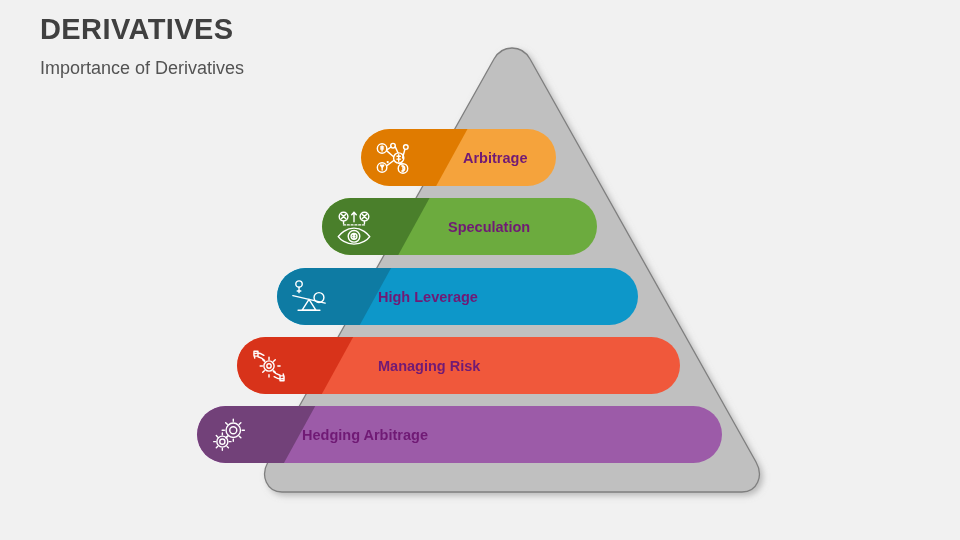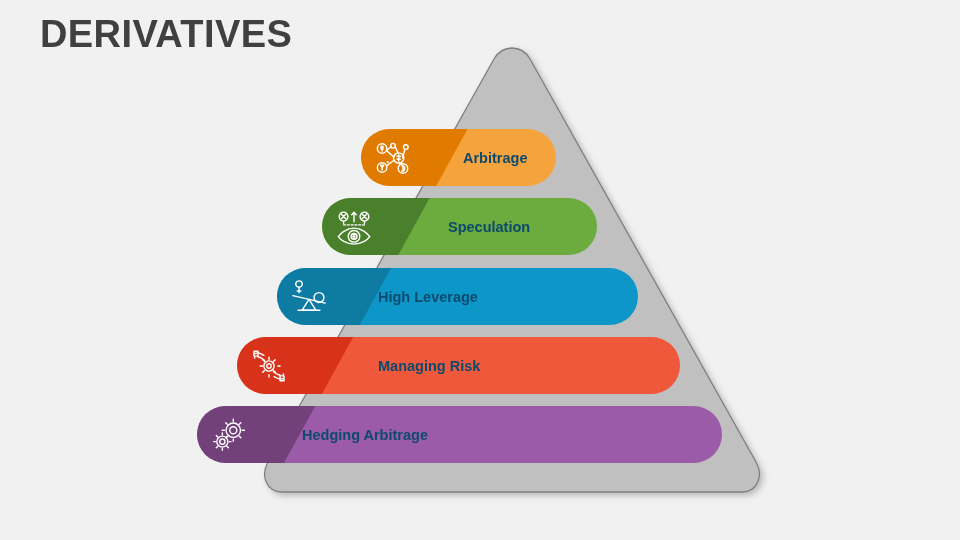--- a/index.html
+++ b/index.html
@@ -17,21 +17,21 @@
   #slide {
     position: absolute;
     inset: 0;
     width: 960px;
     height: 540px;
   }
 
   
   #header { position: absolute; left: 40px; top: 14px; }
   #title {
-    font-size: 38px;
+    font-size: 29px;
     font-weight: bold;
     color: #404040;
     letter-spacing: 0.4px;
     line-height: 1.1;
     white-space: nowrap;
   }
   #subtitle {
     font-size: 18px;
     color: #535353;
     margin-top: 12px;
@@ -54,21 +54,21 @@
     border-radius: 28.5px;
     overflow: hidden;
     box-sizing: border-box;
   }
   .bar-label {
     position: absolute;
     top: 0;
     height: 57px;
     display: flex;
     align-items: center;
-    color: #0c4a6e;
+    color: #701a75;
     font-size: 14.5px;
     font-weight: bold;
     white-space: nowrap;
   }
   .icon-pad {
     position: absolute;
     left: 0;
     top: 0;
     height: 57px;
     border-top-left-radius: 28.5px;
@@ -85,20 +85,21 @@
   }
   .icon-holder svg { display: block; }
 </style>
 </head>
 <body style="background: rgb(241, 241, 241);">
 
 <div id="slide">
 
   <div id="header">
     <div id="title">DERIVATIVES</div>
+    <div id="subtitle">Importance of Derivatives</div>
   </div>
 
   <div id="pyramid-wrap">
     <svg id="pyramid-svg" width="960" height="540" viewBox="0 0 960 540">
       <defs>
         <filter id="pyrshadow" x="-20%" y="-20%" width="150%" height="150%">
           <feDropShadow dx="3" dy="3" stdDeviation="3.2" flood-color="#8a8a8a" flood-opacity="0.55"></feDropShadow>
         </filter>
       </defs>
       <path id="pyramid-path" d="M 512 48

